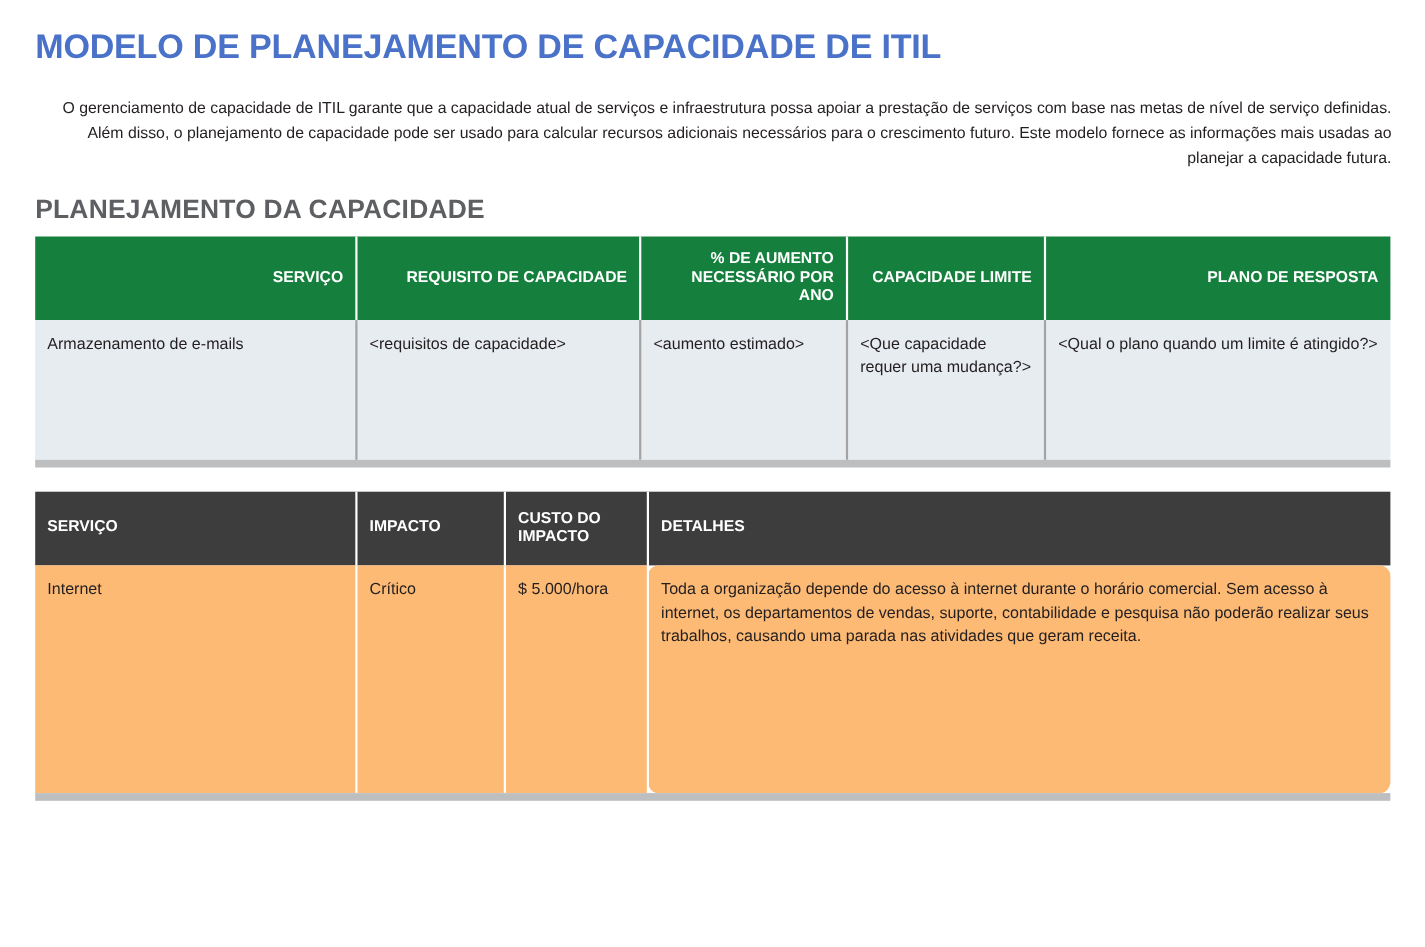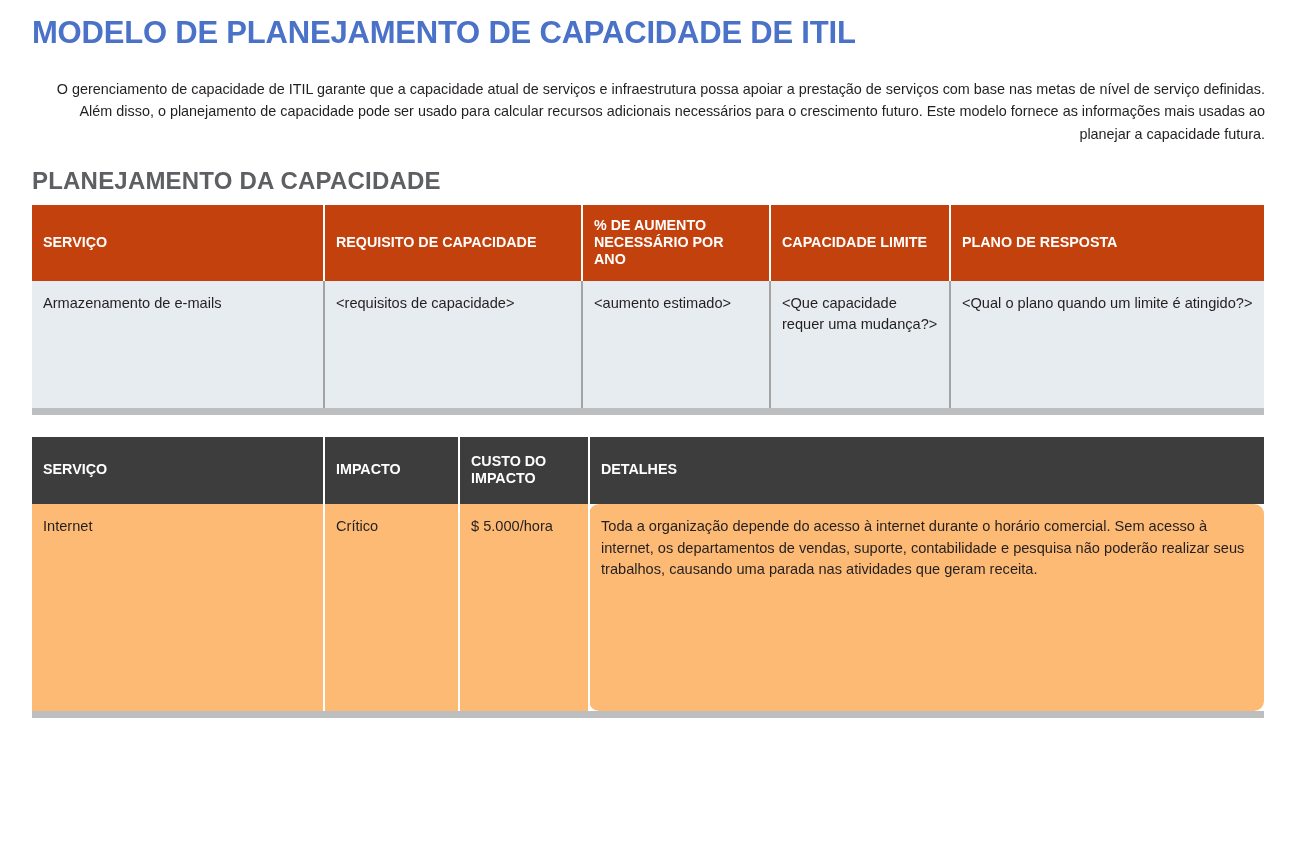--- a/index.html
+++ b/index.html
@@ -8,21 +8,21 @@
     background: #ffffff;
   }
   body {
     width: 1295px;
     height: 861px;
     font-family: "Liberation Sans", sans-serif;
     color: #231f20;
     overflow: hidden;
   }
   .page {
-    padding: 16px 30px 0 30px;
+    padding: 26px 30px 0 30px;
     box-sizing: border-box;
     width: 1295px;
   }
   .doc-title {
     font-size: 31px;
     font-weight: bold;
     color: #4a72c8;
     letter-spacing: -0.2px;
     margin: 0 0 28px 2px;
     line-height: 1.1;
@@ -47,25 +47,25 @@
     width: 1232px;
     margin-left: 2px;
   }
   table {
     border-collapse: collapse;
     width: 100%;
     table-layout: fixed;
   }
   
   .t1 thead th {
-    background: #c2410c;
+    background: #15803d;
     color: #ffffff;
     font-size: 14.3px;
     font-weight: bold;
-    text-align: left;
+    text-align: right;
     vertical-align: middle;
     padding: 12px 11px 13px 11px;
     border-right: 2px solid #ffffff;
     line-height: 1.18;
     height: 40px;
   }
   .t1 thead th:last-child { border-right: none; }
   .t1 tbody td {
     background: #e7ecf1;
     color: #231f20;

